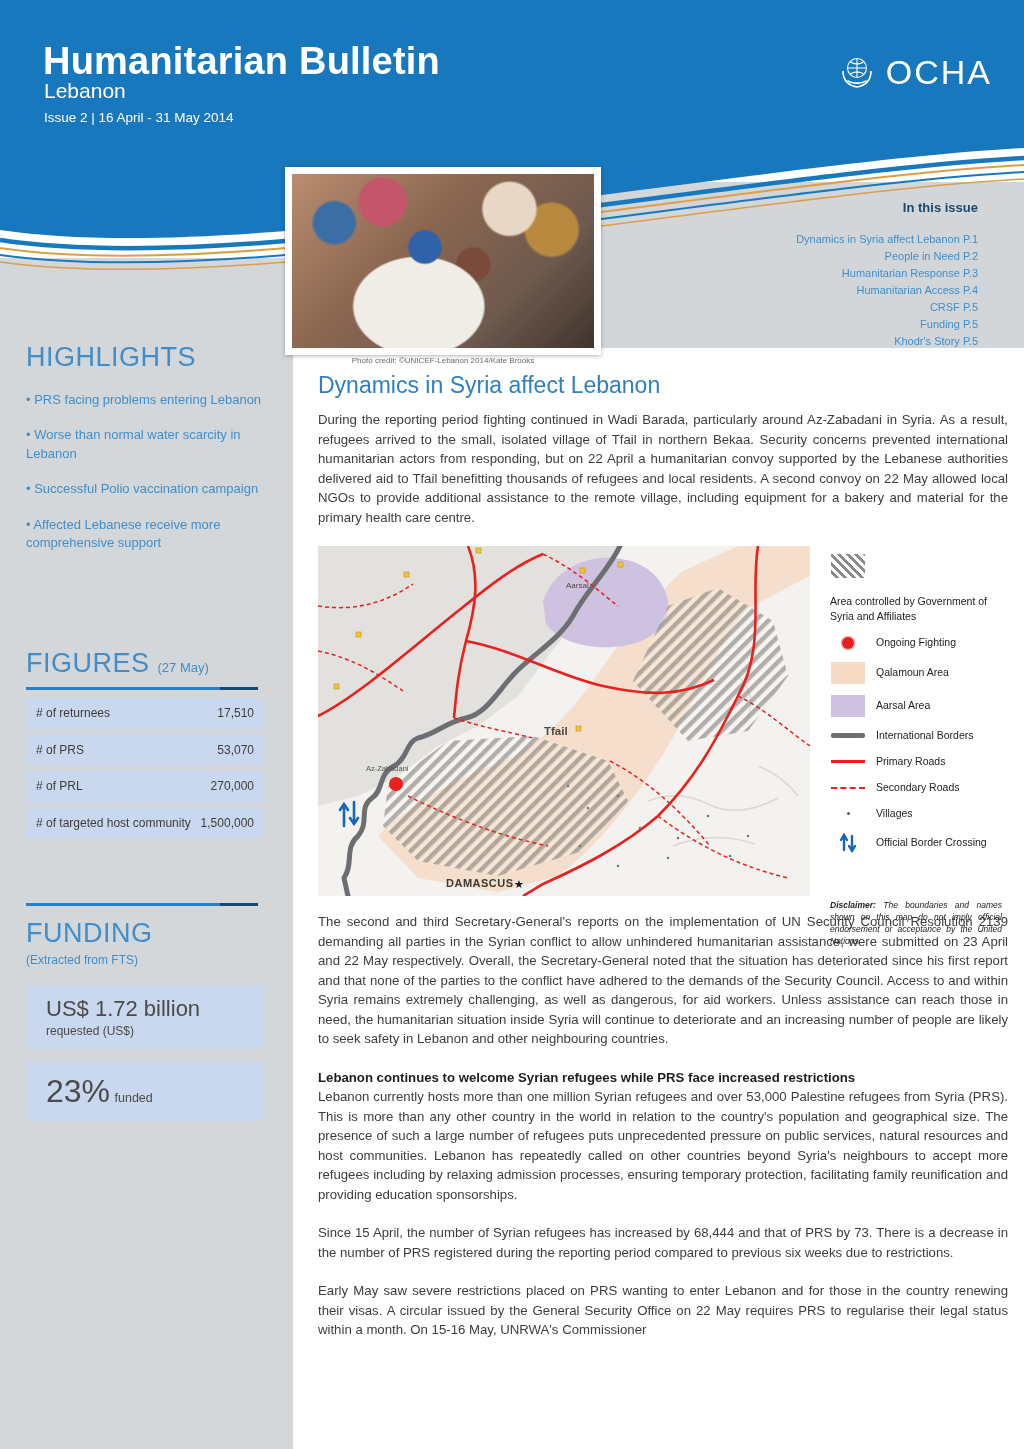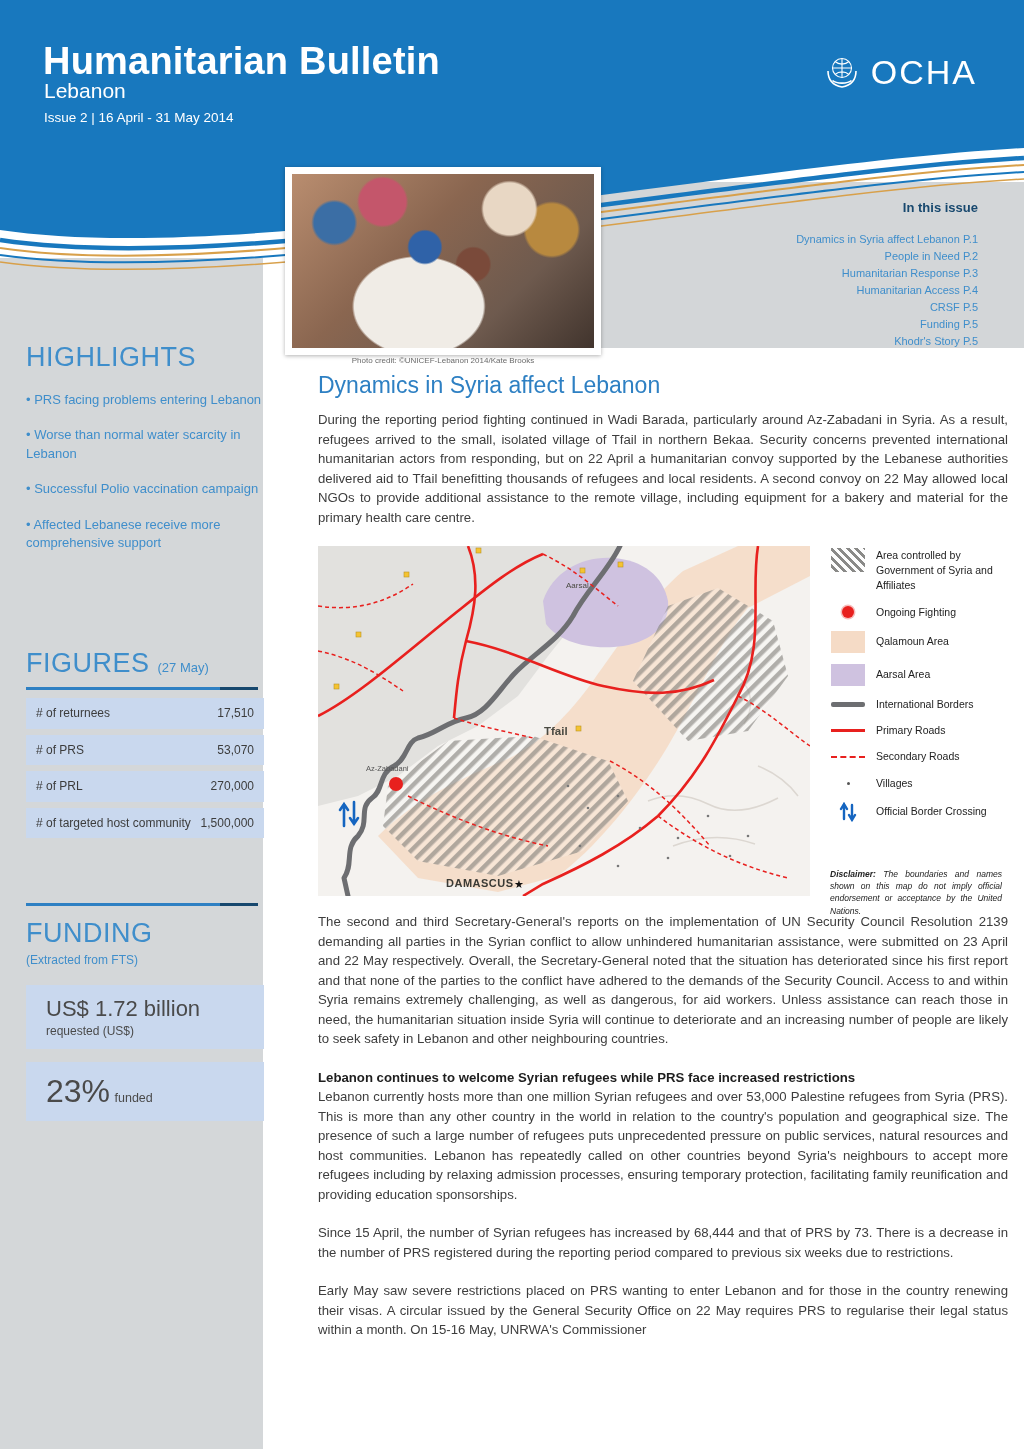--- a/index.html
+++ b/index.html
@@ -5,21 +5,21 @@
   html,body{margin:0;padding:0;background:#ffffff;}
   .page{position:relative;width:1024px;height:1449px;background:#fff;overflow:hidden;
         font-family:"Liberation Sans",sans-serif;}
 
   
   .header-svg{position:absolute;left:0;top:0;width:1024px;height:280px;z-index:3;pointer-events:none;}
   .header-text{position:absolute;z-index:4;color:#fff;}
   .h-title{left:43px;top:40px;font-size:38px;font-weight:bold;letter-spacing:.2px;}
   .h-sub{left:44px;top:79px;font-size:21px;text-align:right;}
   .h-issue{left:44px;top:110px;font-size:13.5px;}
-  .logo{position:absolute;right:47px;top:52px;z-index:4;display:flex;align-items:center;gap:9px;}
+  .logo{position:absolute;right:32px;top:52px;z-index:4;display:flex;align-items:center;gap:9px;}
   .logo-word{color:#fff;font-size:34px;letter-spacing:2px;}
 
   
   .issue-box{position:absolute;left:597px;top:182px;width:427px;height:166px;background:#d3d6d8;
              z-index:2;box-sizing:border-box;padding:18px 46px 0 0;text-align:right;}
   .issue-heading{font-size:13px;font-weight:bold;color:#17486e;margin-bottom:16px;}
   .issue-item{font-size:11px;line-height:17px;color:#3f8ecb;cursor:pointer;}
 
   
   .photo{position:absolute;left:285px;top:167px;width:302px;height:174px;z-index:5;
@@ -30,21 +30,21 @@
            radial-gradient(circle at 72% 20%, #e8d7c4 0 10%, rgba(0,0,0,0) 11%),
            radial-gradient(circle at 86% 32%, #b8893f 0 9%, rgba(0,0,0,0) 10%),
            radial-gradient(circle at 44% 42%, #2f62a8 0 8%, rgba(0,0,0,0) 9%),
            radial-gradient(ellipse at 42% 76%, #f0ece6 0 26%, rgba(0,0,0,0) 27%),
            radial-gradient(circle at 60% 52%, #7a4a3a 0 8%, rgba(0,0,0,0) 9%),
            linear-gradient(135deg,#b98d6f 0%,#8a6650 40%,#6e5a4e 72%,#41342d 100%);}
   .photo-caption{position:absolute;left:285px;top:356px;width:316px;z-index:5;text-align:center;
                  font-size:8px;color:#6a6a6a;}
 
   
-  .sidebar{position:absolute;left:0;top:258px;width:263px;height:1191px;background:#d4d7d9;z-index:1;}
+  .sidebar{position:absolute;left:0;top:258px;width:293px;height:1191px;background:#d4d7d9;z-index:1;}
   .sb-block{position:absolute;left:26px;width:238px;}
   .sb-heading{font-size:27px;color:#3f8ecb;letter-spacing:.5px;}
   .sb-heading small{font-size:13px;color:#3f8ecb;letter-spacing:0;}
   .hl-list{margin-top:18px;}
   .hl-item{font-size:13px;line-height:1.42;color:#3f8ecb;margin-bottom:17px;}
   .hl-item::before{content:"• ";}
   .sep{height:3px;width:232px;background:linear-gradient(to right,#2e80c3 calc(100% - 38px),#17486e 0);}
   .fig-rows{margin-top:8px;}
   .fig-row{display:flex;background:#c9d8ee;padding:8px 10px 7px;margin-bottom:6px;
            font-size:12px;color:#3c3c3c;}
@@ -61,21 +61,21 @@
   .article{position:absolute;left:318px;top:372px;width:690px;z-index:1;}
   .article-title{font-size:23px;color:#2e80c3;font-weight:normal;margin:0 0 11px;}
   .body-p{font-size:13.2px;line-height:19.5px;text-align:justify;color:#3d3d3d;margin:0 0 19px;}
   .subhead{font-size:13.2px;line-height:19.5px;font-weight:bold;color:#1e1e1e;margin:0;}
 
   
   .map-block{position:relative;height:366px;margin:1px 0 0;}
   .map-svg{position:absolute;left:0;top:0;}
   .legend{position:absolute;left:512px;top:2px;width:178px;}
   .legend-item{display:flex;align-items:center;gap:10px;margin-bottom:11px;}
-  .legend-item.top{align-items:flex-start;}
+  .legend-item.top{align-items:flex-start;flex-direction:column;}
   .legend-label{font-size:10.5px;line-height:1.45;color:#222;}
   .sw{width:36px;flex:0 0 36px;display:flex;justify-content:center;align-items:center;}
   .sw-hatch{width:34px;height:24px;background:repeating-linear-gradient(45deg,#fdfdfd 0 3px,#8a8a88 3px 6px);}
   .sw-dot-red{width:12px;height:12px;background:#e8201e;border-radius:50%;box-shadow:0 0 0 1.5px #f7bdbc;}
   .sw-peach{width:34px;height:22px;background:#f5dbc6;}
   .sw-purple{width:34px;height:22px;background:#cfc2e0;}
   .sw-intl{width:34px;height:5px;background:#6d6e71;border-radius:2px;}
   .sw-primary{width:34px;height:3px;background:#e8201e;}
   .sw-secondary{width:34px;height:0;border-top:2px dashed #e8201e;}
   .sw-village{width:3px;height:3px;background:#555;border-radius:50%;}

